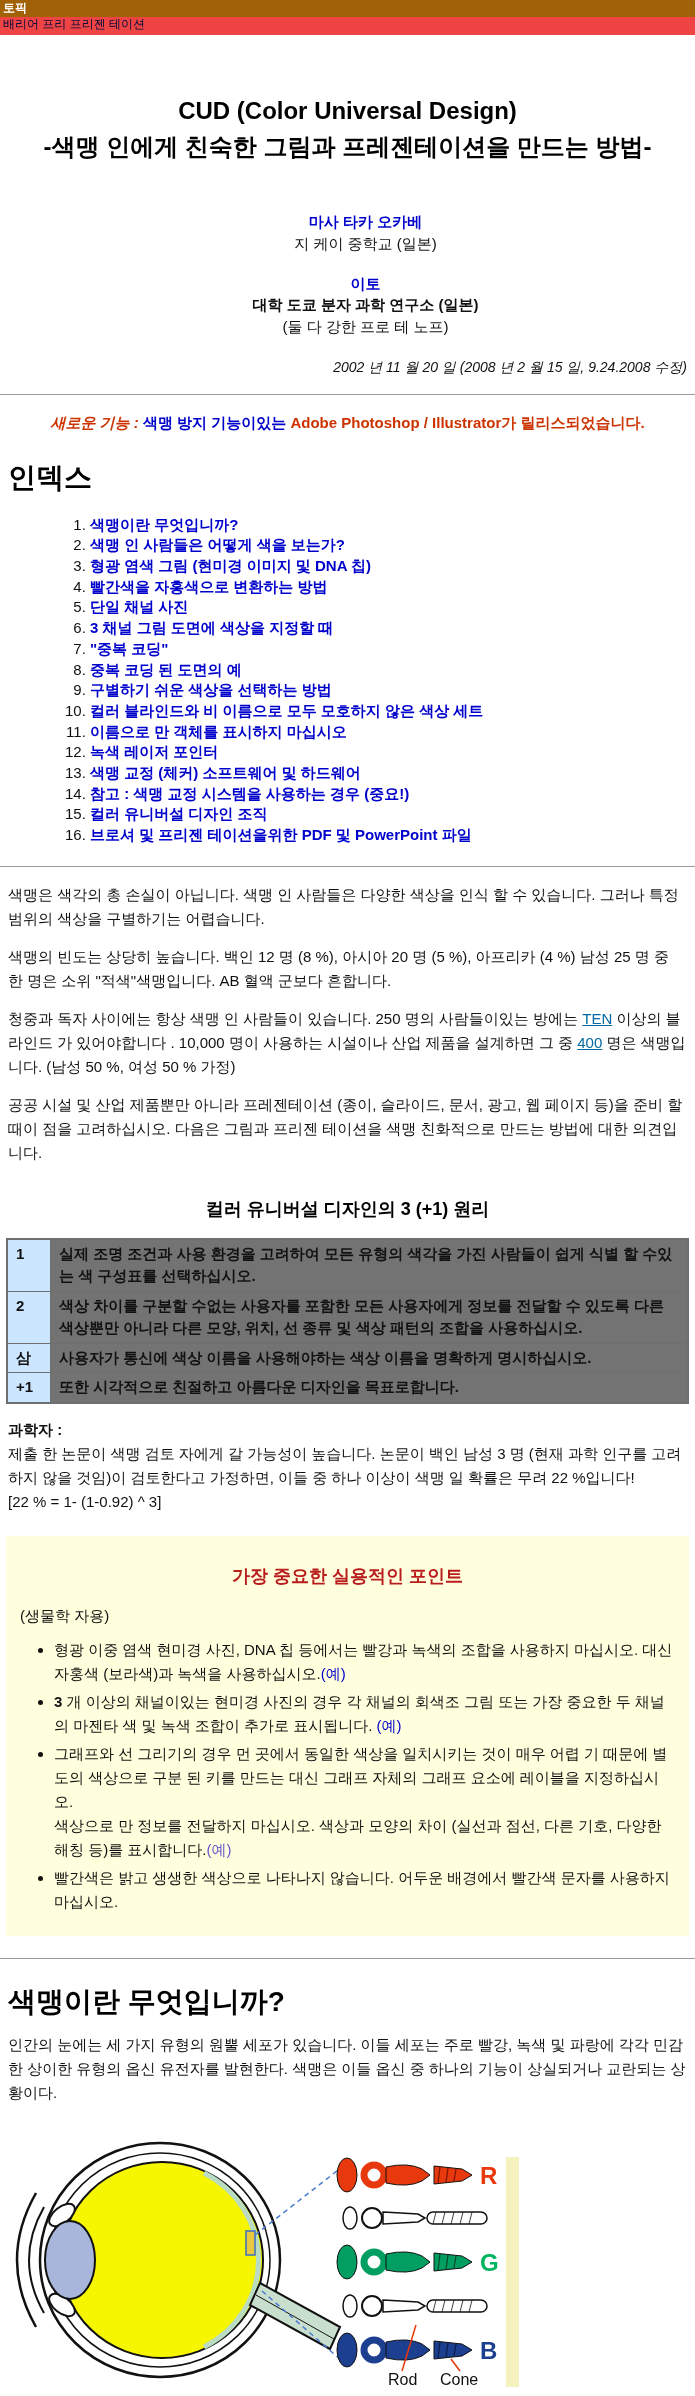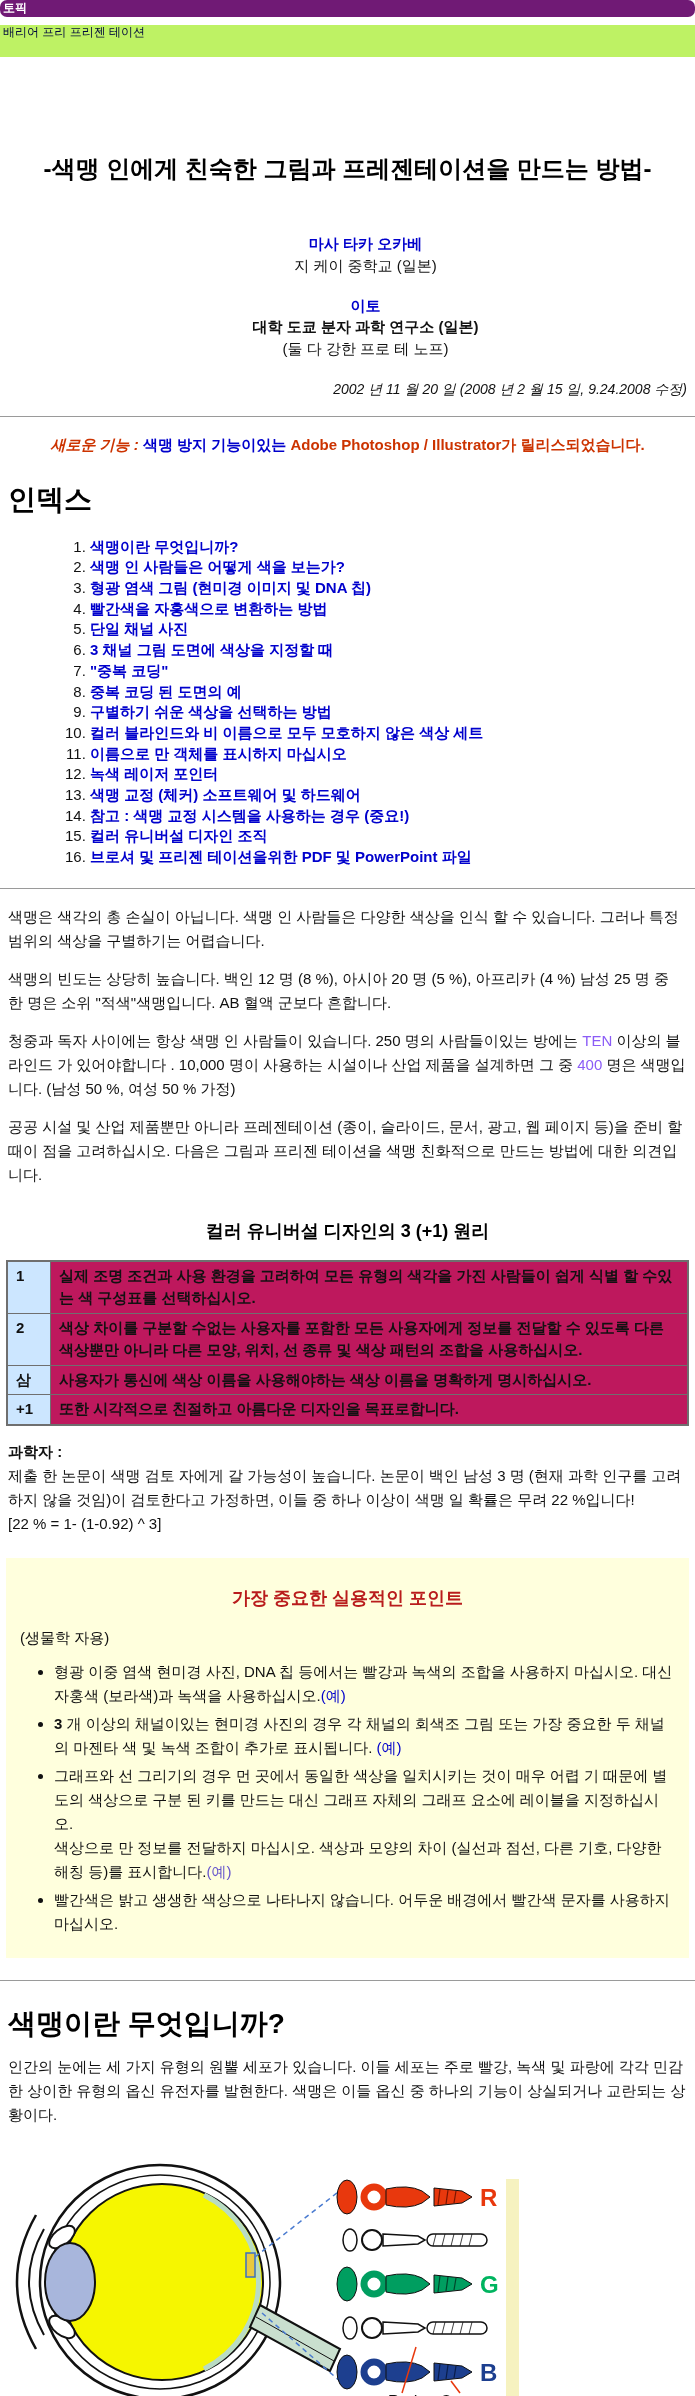--- a/index.html
+++ b/index.html
@@ -2,48 +2,48 @@
 <html lang="ko"><head>
 <meta charset="utf-8">
 <style>
   html,body{margin:0;padding:0;background:#fff;}
   body{
     width:695px;height:2396px;overflow:hidden;
     font-family:"Liberation Sans","DejaVu Sans",sans-serif;
     color:#111;font-size:15px;line-height:1.6;
   }
   
-  .topbar{background:#701a75;color:#fff;font-size:12px;font-weight:bold;padding:1px 3px;height:15px;line-height:15px;border-radius:7px;}
-  .subbar{background:#bef264;color:#000a3c;font-size:12px;padding:0 3px;height:32px;line-height:15px;margin-top:8px;}
+  .topbar{background:#a16207;color:#fff;font-size:12px;font-weight:bold;padding:1px 3px;height:15px;line-height:15px;}
+  .subbar{background:#ef4444;color:#000a3c;font-size:12px;padding:0 3px;height:18px;line-height:15px;}
   
   h1.title{margin:58px 30px 0;text-align:center;font-size:24px;line-height:1.5;color:#000;}
   .authors{margin-top:46px;text-align:center;font-size:15px;line-height:1.45;}
   .authors .grp{margin-bottom:18px;padding-left:36px;}
   a{text-decoration:none;}
   .lnk{color:#0000cc;cursor:pointer;}
   .lnk-bold{color:#0000cc;font-weight:bold;cursor:pointer;}
   .affil-bold{font-weight:bold;}
   .dateline{margin:8px 8px 0;text-align:right;font-style:italic;font-size:14px;}
   hr{border:none;border-top:1px solid #9a9a9a;margin:16px 0;}
   .news{margin:16px 8px;text-align:center;font-size:15px;font-weight:bold;color:#cc3300;}
   .news .pre{font-style:italic;}
   .news .blue{color:#0000cc;}
   
   h2.big{margin:26px 8px 0;font-size:28px;line-height:1.2;color:#000;}
   ol.index{margin:20px 0 20px 0;padding-left:90px;font-size:15px;line-height:1.38;}
   ol.index a{font-weight:bold;}
   
   p.body{margin:14px 8px;}
-  .und{color:#8b5cf6;}
+  .und{text-decoration:underline;color:#0369a1;}
   h3.center{margin:30px 8px 14px;text-align:center;font-size:18px;color:#000;}
   
   table.princ{border-collapse:collapse;margin:10px 6px;width:683px;border:2px solid #6f6f6f;font-weight:bold;}
   table.princ td{border:1px solid #6f6f6f;padding:3px 8px;font-size:15px;line-height:1.5;}
   td.num{background:#cce6ff;width:26px;text-align:left;vertical-align:top;}
-  td.txt{background:#be185d;}
+  td.txt{background:#737373;}
   .sci-label{font-weight:bold;}
   
   .ybox{background:#ffffdd;margin:22px 6px;padding:10px 14px 18px;}
   .ybox h3{margin:16px 0 14px;text-align:center;font-size:18px;color:#b91c1c;}
   .ybox .subnote{margin:0 0 4px;}
   .ybox ul{margin:10px 0 0;padding-left:34px;}
   .ybox li{margin-bottom:4px;}
   .vlnk{color:#6655cc;cursor:pointer;}
   .b{font-weight:bold;}
   
@@ -53,21 +53,21 @@
 <body>
 
 <div class="topbar">
   <span>토픽</span>
 </div>
 <div class="subbar">
   <span class="lnk-sub">배리어 프리 프리젠 테이션</span>
 </div>
 
 <h1 class="title">
-  <br>
+  <span>CUD (Color Universal Design)</span><br>
   <span>-색맹 인에게 친숙한 그림과 프레젠테이션을 만드는 방법-</span>
 </h1>
 
 <div class="authors">
   <div class="grp">
     <div><a class="lnk-bold">마사 타카 오카베</a></div>
     <div>지 케이 중학교 (일본)</div>
   </div>
   <div class="grp">
     <div><a class="lnk-bold">이토</a></div>

